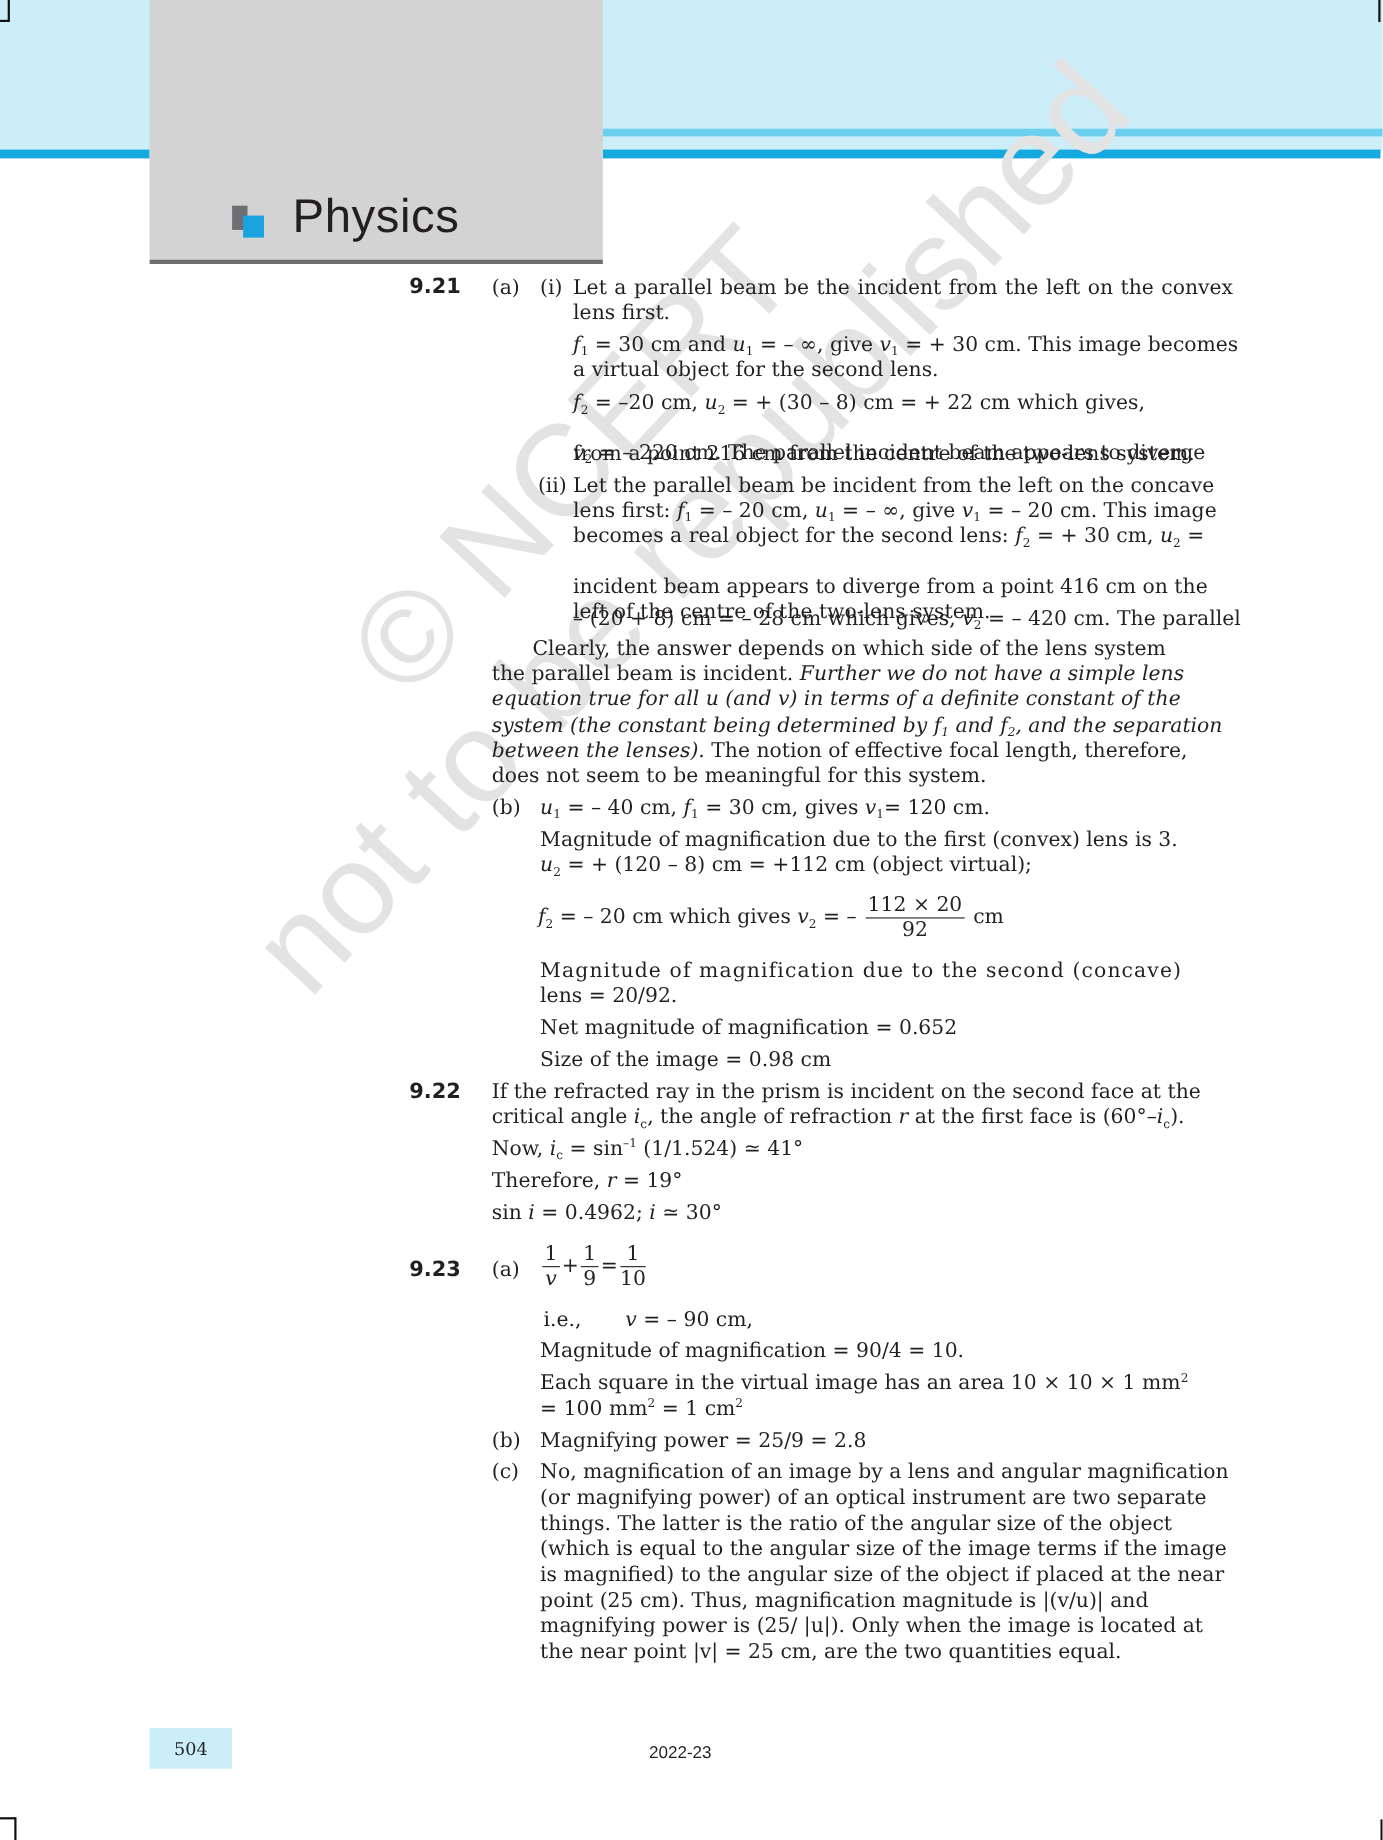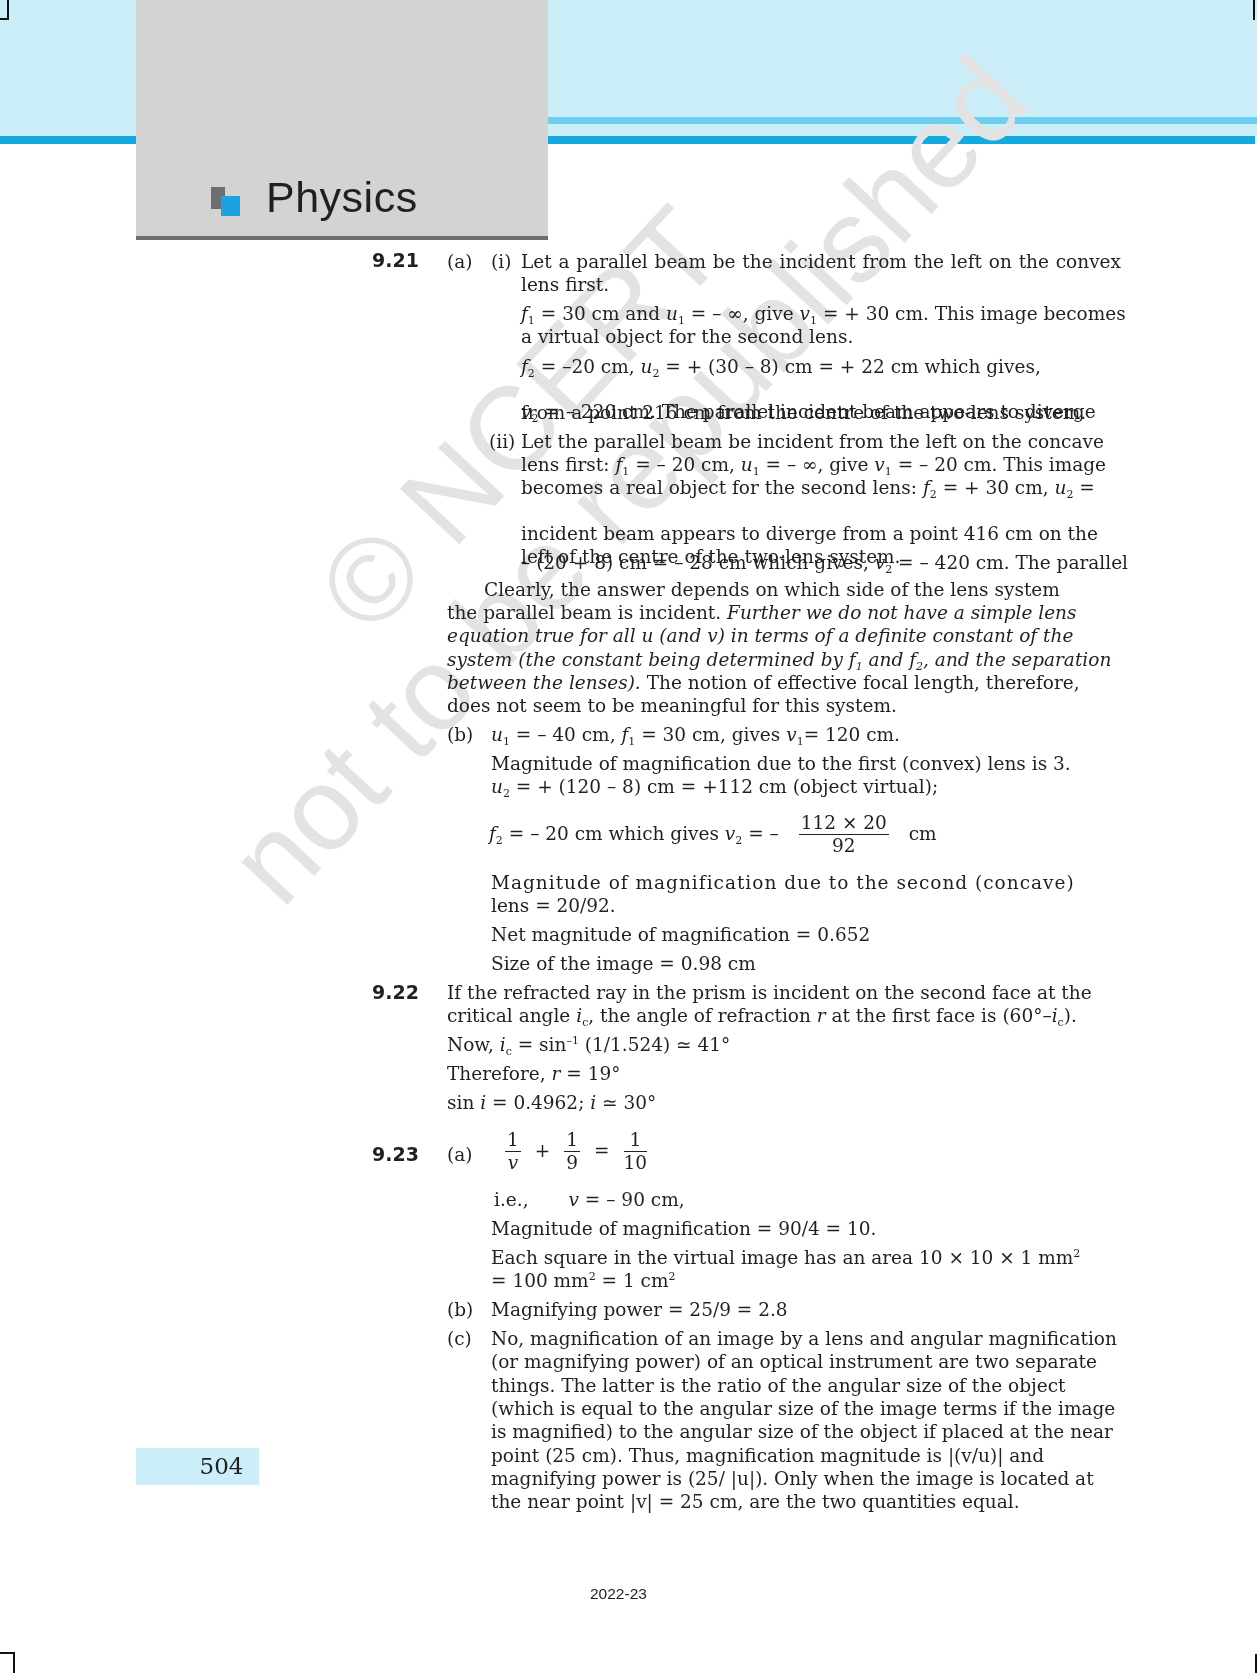--- a/index.html
+++ b/index.html
@@ -29,26 +29,26 @@
 
   
   .content { position:absolute; left:0; top:0; width:1257px; font-size:18.5px; line-height:23.5px; }
   .t { position:absolute; white-space:nowrap; }
   .qnum { font-family:"DejaVu Sans","Liberation Sans",sans-serif; font-weight:bold; font-size:19px; }
   .just { position:absolute; text-align:justify; text-align-last:justify; white-space:normal; }
   i, .it { font-style:italic; }
   sub { font-size:11px; vertical-align:-4px; line-height:0; }
   sup { font-size:11px; vertical-align:7px; line-height:0; }
 
-  .frac { display:inline-block; vertical-align:middle; text-align:center; margin:0 14px; }
+  .frac { display:inline-block; vertical-align:middle; text-align:center; margin:0 2px; }
   .frac .num { display:block; border-bottom:1px solid #231f20; padding:0 2px; line-height:22px; }
   .frac .den { display:block; line-height:22px; }
 
-  .page-num { position:absolute; left:136px; top:1448px; width:75px; height:37px; background:#cbeef9;
-              font-size:23px; line-height:37px; text-align:center;padding-left:48px; }
+  .page-num { position:absolute; left:136px; top:1571px; width:75px; height:37px; background:#cbeef9;
+              font-size:16px; line-height:37px; text-align:center; }
   .year { position:absolute; left:590px; top:1585px; font-family:"Liberation Sans","DejaVu Sans",sans-serif;
           font-size:15.5px; color:#231f20; }
 </style>
 </head>
 <body>
 
 <div class="hdr-band"></div>
 <div class="hdr-line-thick-left"></div>
 <div class="hdr-line-thin-right"></div>
 <div class="hdr-line-thick-right"></div>

